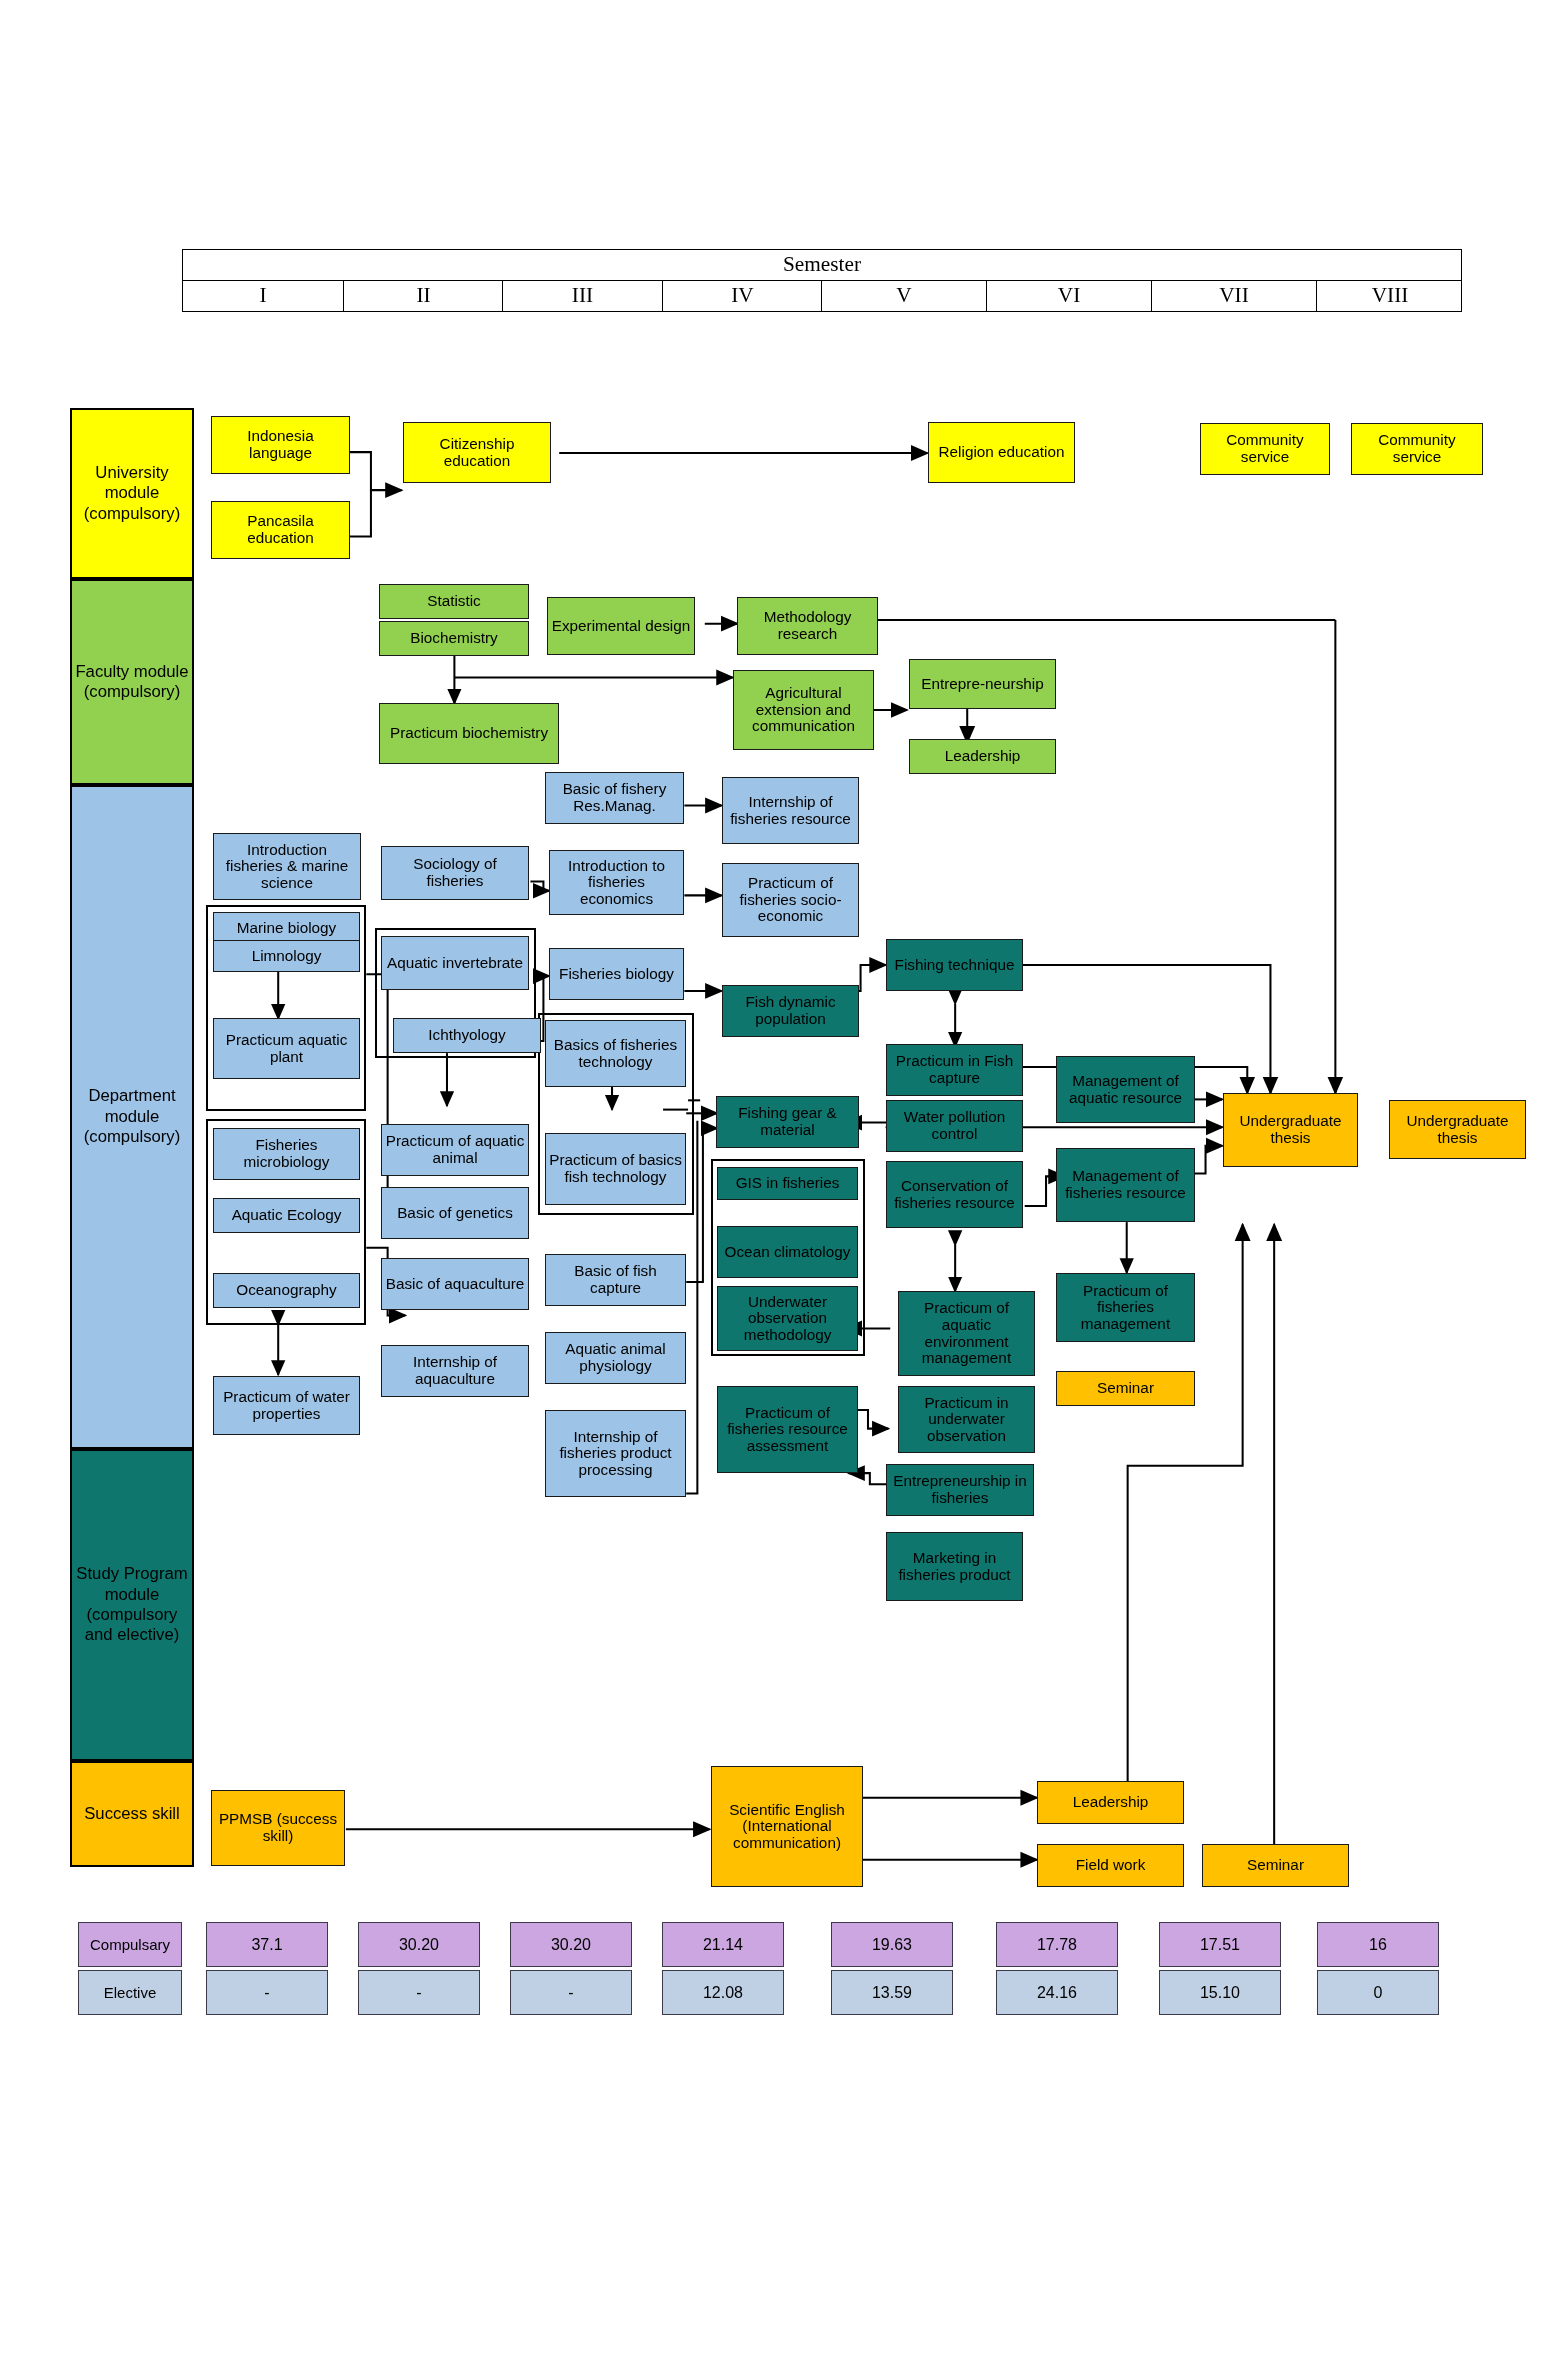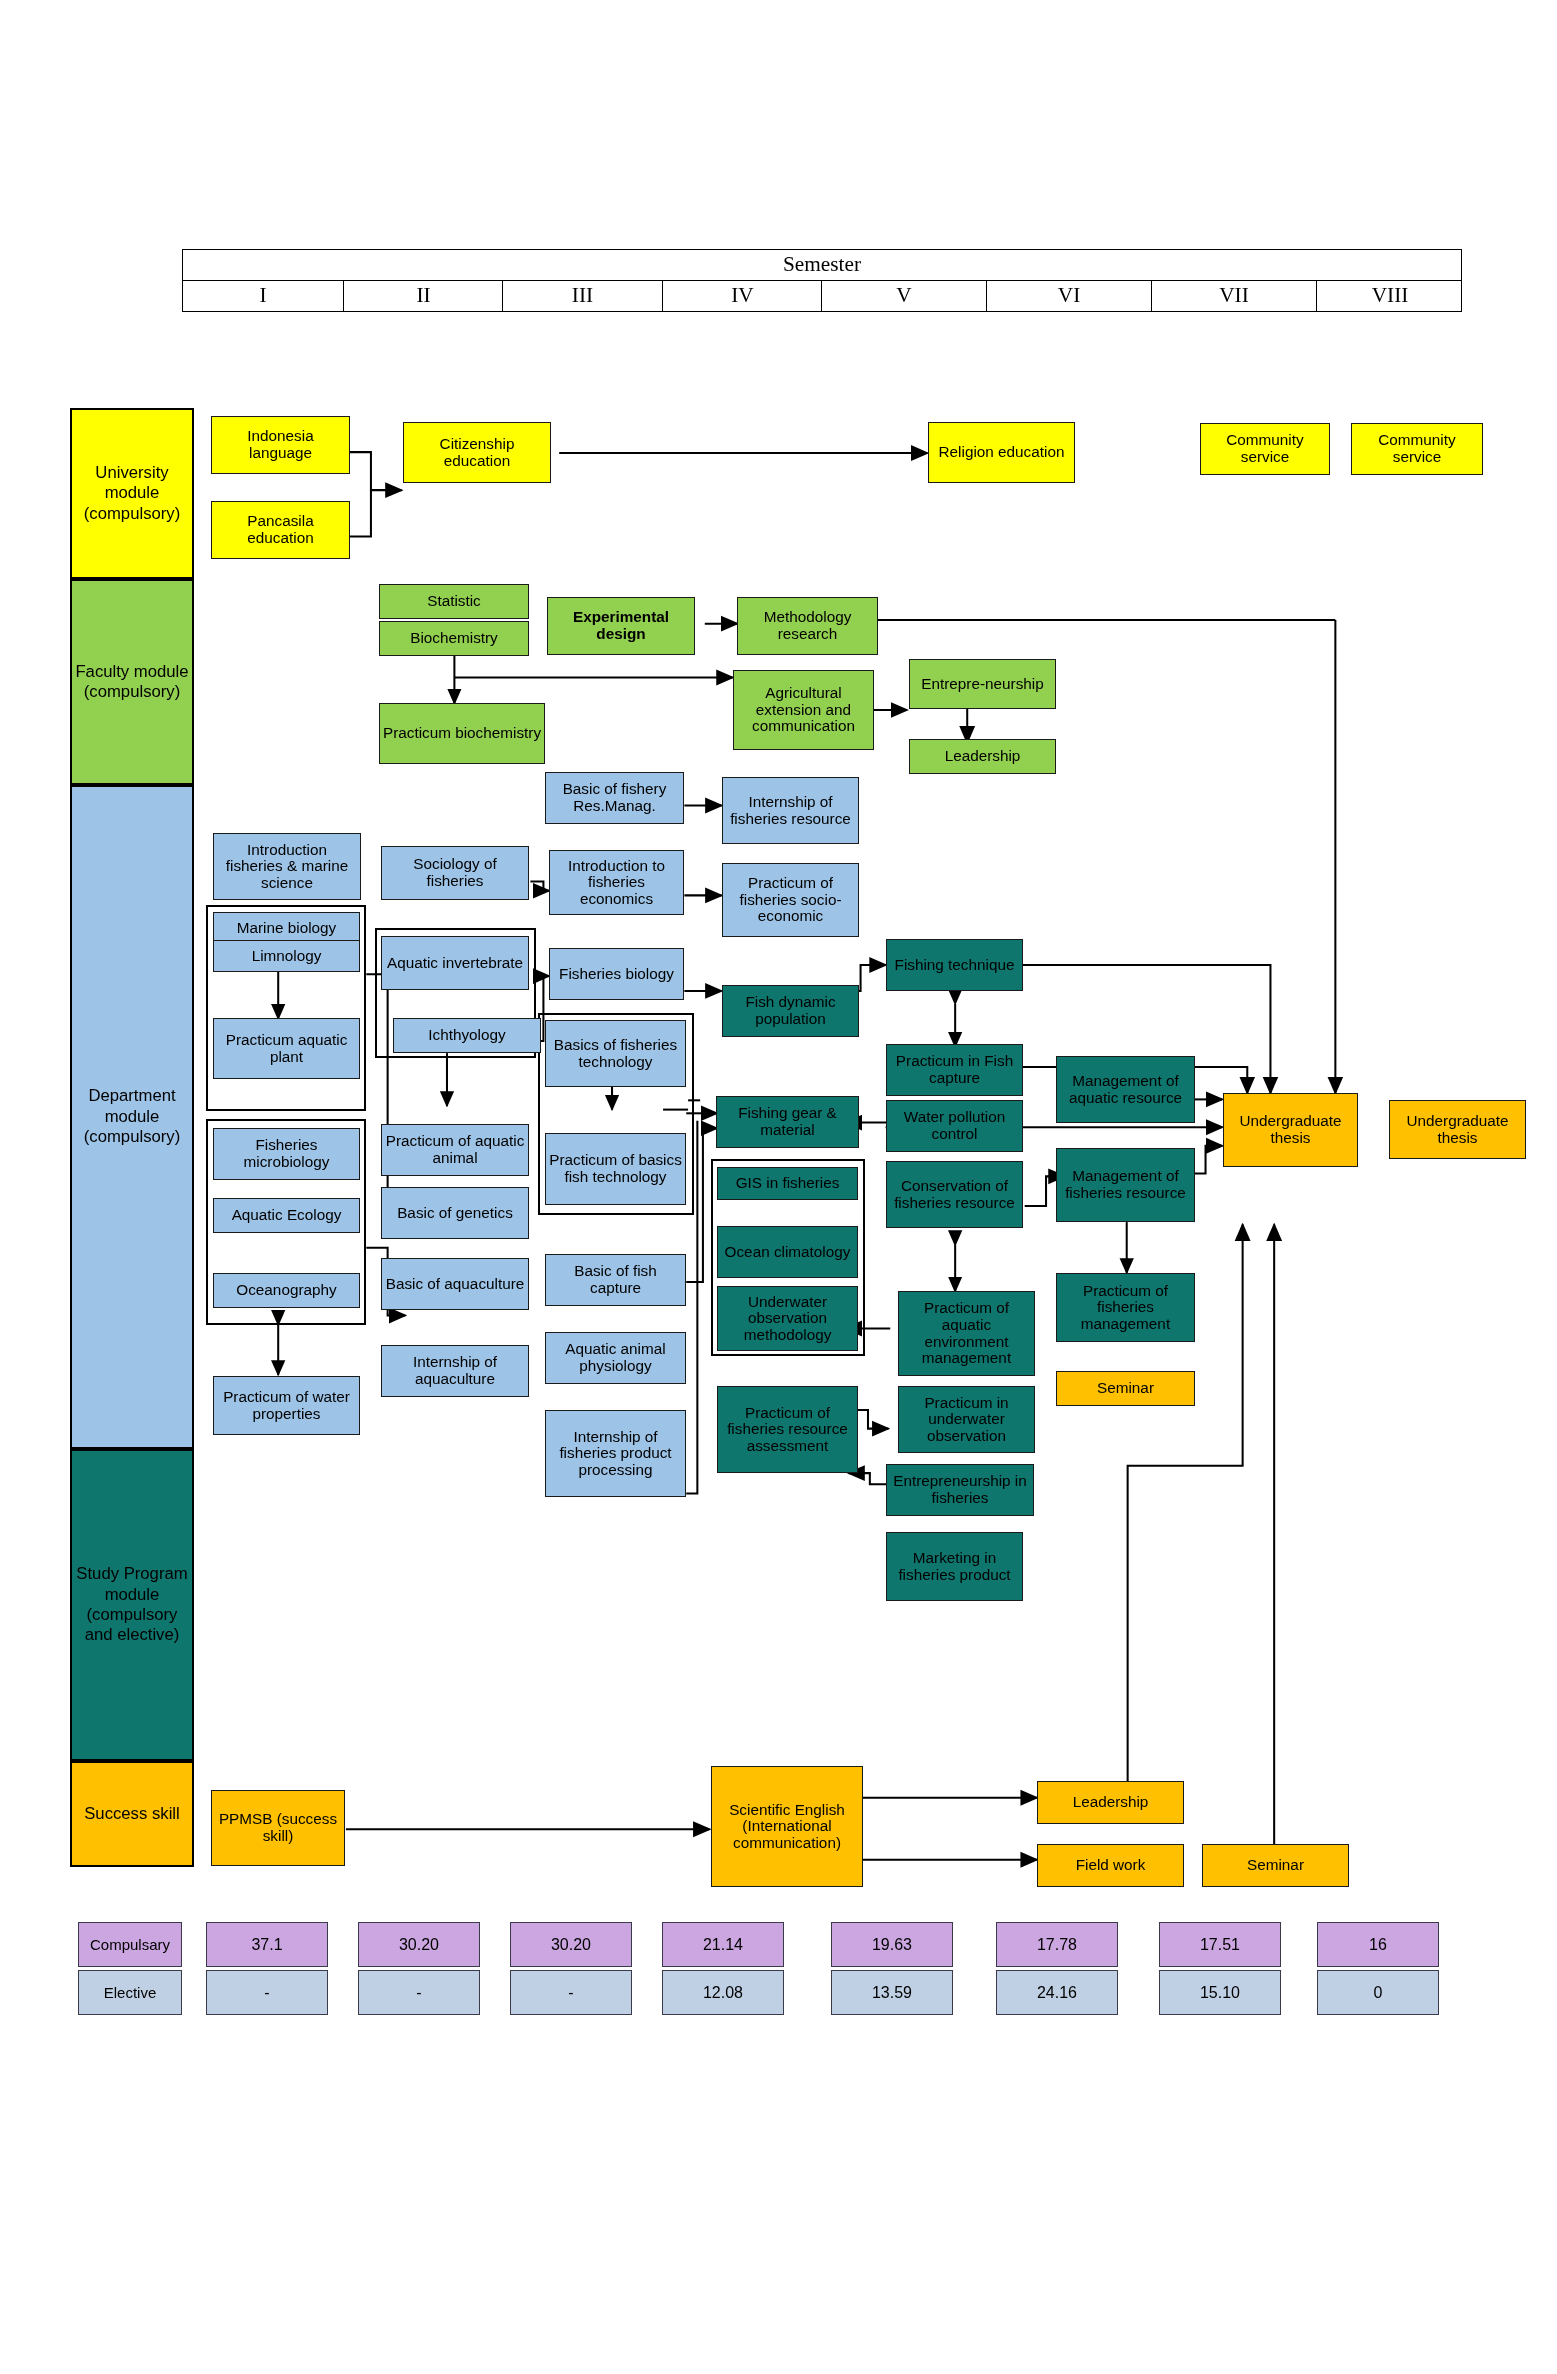--- a/index.html
+++ b/index.html
@@ -212,24 +212,24 @@
   <div class="node yellow" style="left:1351px;top:423px;width:132px;height:52px;">
     <span>Community service</span>
   </div>
 
   <div class="node green" style="left:379px;top:584px;width:150px;height:35px;">
     <span>Statistic</span>
   </div>
   <div class="node green" style="left:379px;top:621px;width:150px;height:35px;">
     <span>Biochemistry</span>
   </div>
-  <div class="node green" style="left:379px;top:703px;width:166px;height:61px;">
+  <div class="node green" style="left:379px;top:703px;width:180px;height:61px;">
     <span>Practicum biochemistry</span>
   </div>
-  <div class="node green" style="left:547px;top:597px;width:148px;height:58px;font-weight:bold;">
+  <div class="node green" style="left:547px;top:597px;width:148px;height:58px;">
     <span>Experimental design</span>
   </div>
   <div class="node green" style="left:737px;top:597px;width:141px;height:58px;">
     <span>Methodology research</span>
   </div>
   <div class="node green" style="left:733px;top:670px;width:141px;height:80px;">
     <span>Agricultural extension and communication</span>
   </div>
   <div class="node green" style="left:909px;top:659px;width:147px;height:50px;">
     <span>Entrepre-neurship</span>

